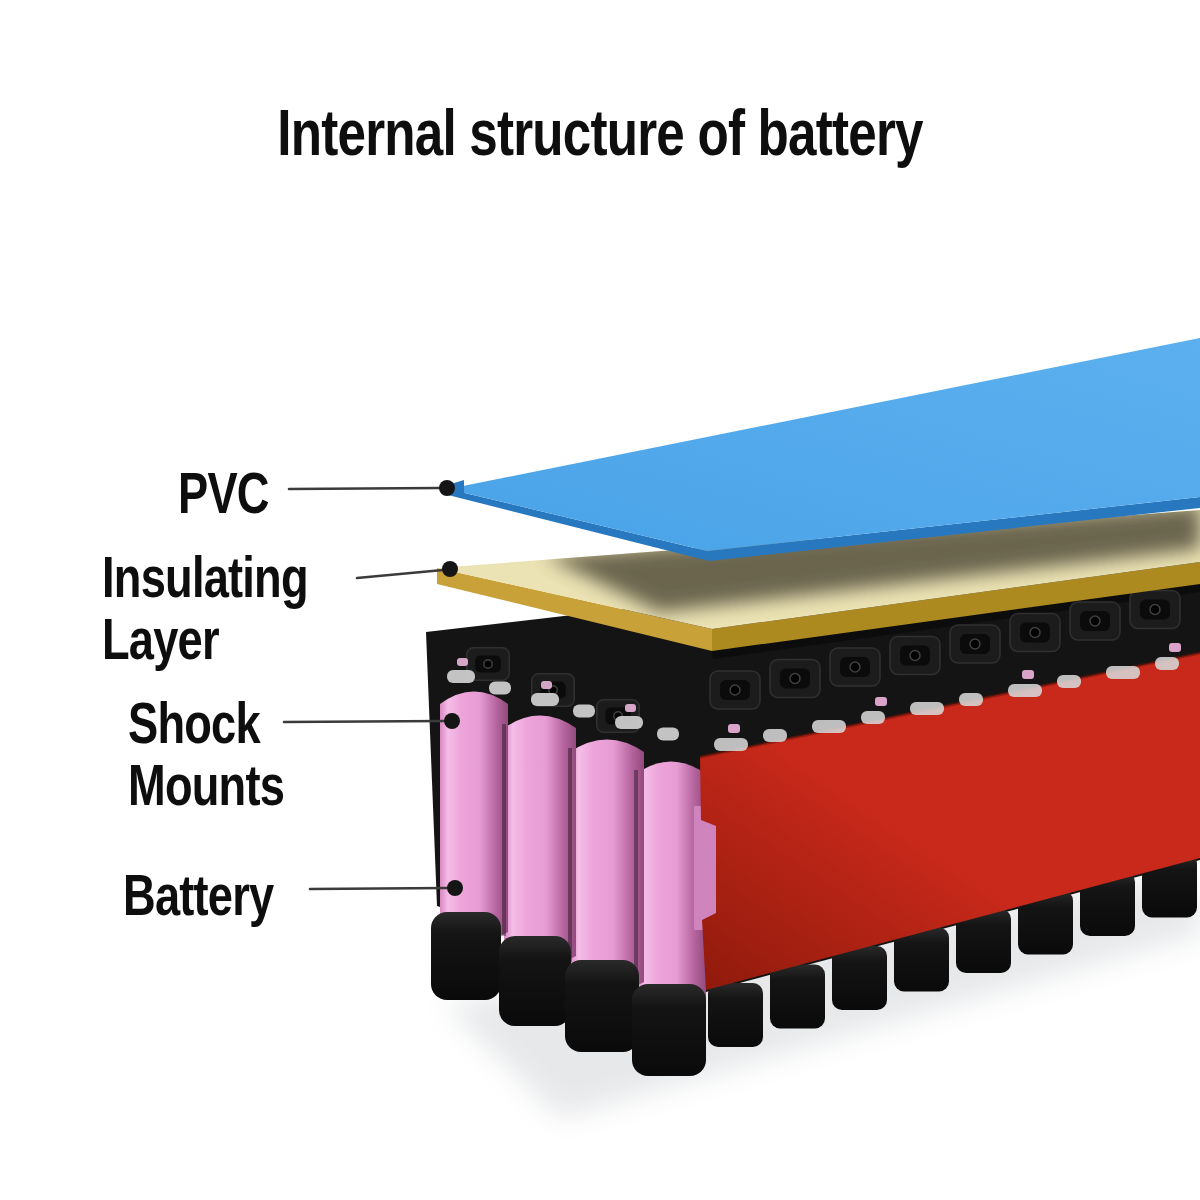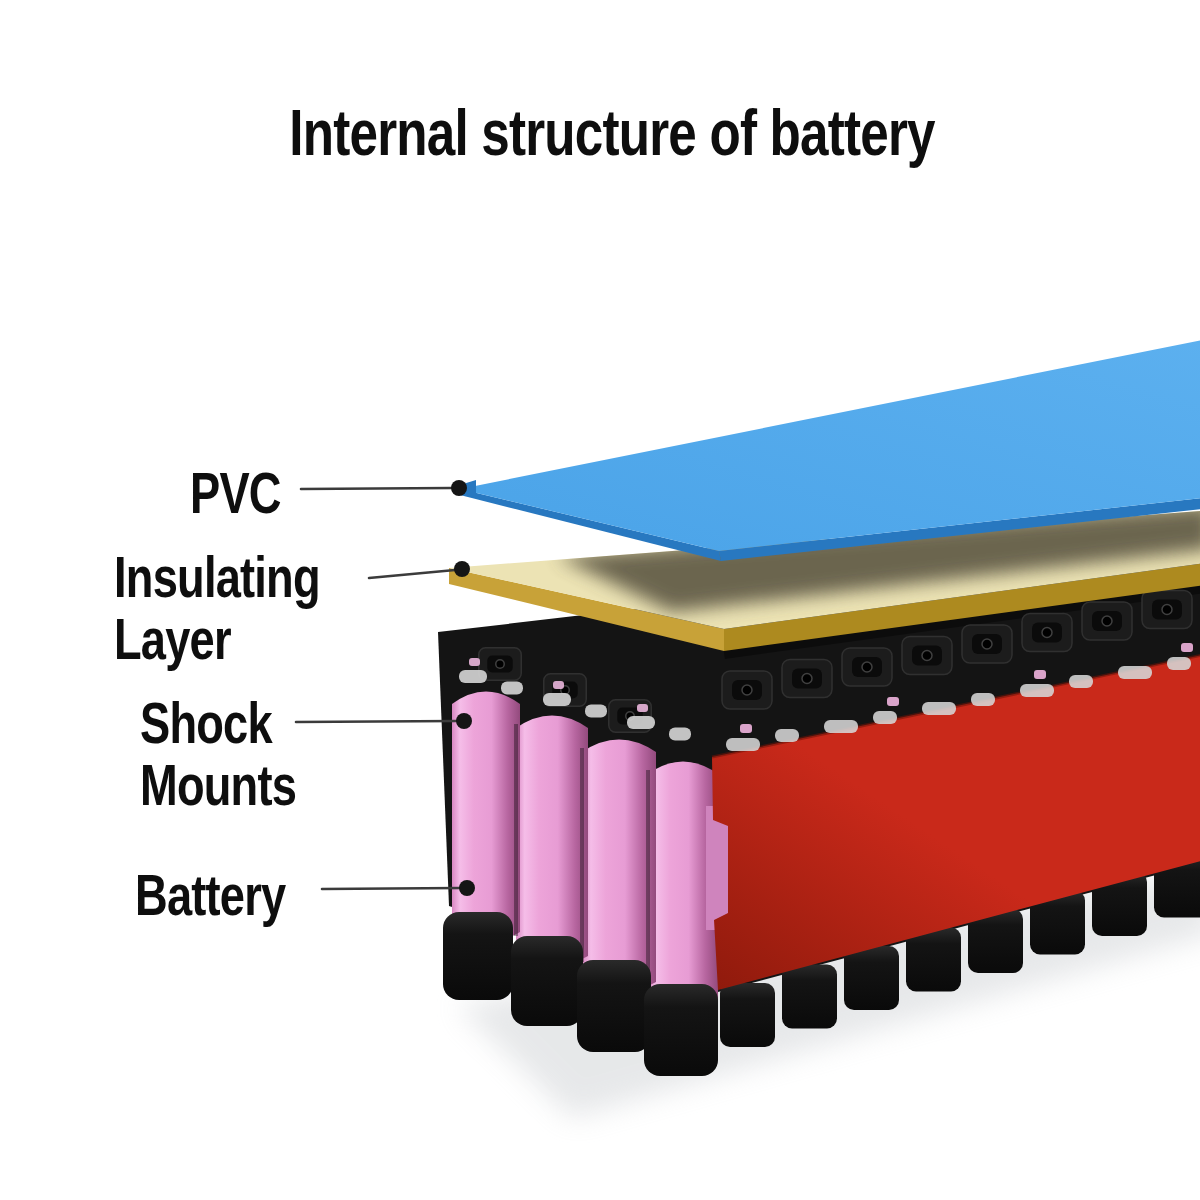--- a/index.html
+++ b/index.html
@@ -8,21 +8,20 @@
     width: 1200px;
     height: 1200px;
     overflow: hidden;
     background: var(--c-background, #ffffff);
     font-family: "Liberation Sans", sans-serif;
   }
   #stage {
     position: relative;
     width: 968px;
     height: 1200px;
-    margin-left: 12px;
   }
   #diagram {
     position: absolute;
     left: 0;
     top: 0;
   }
   .title {
     position: absolute;
     left: 0;
     top: 96px;

